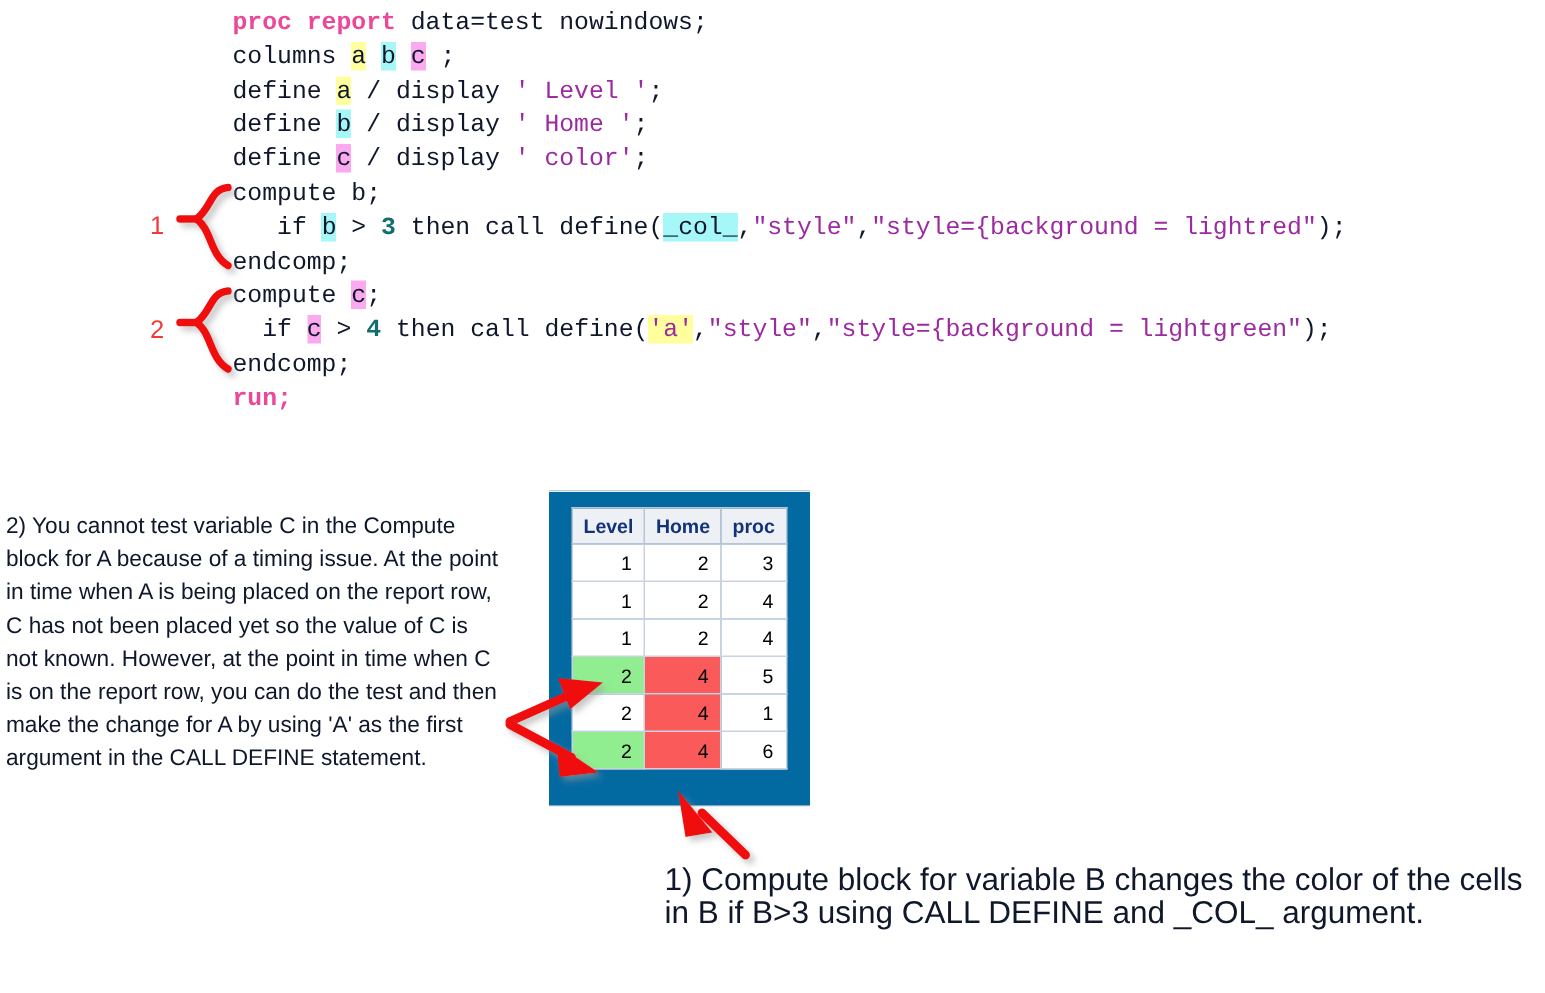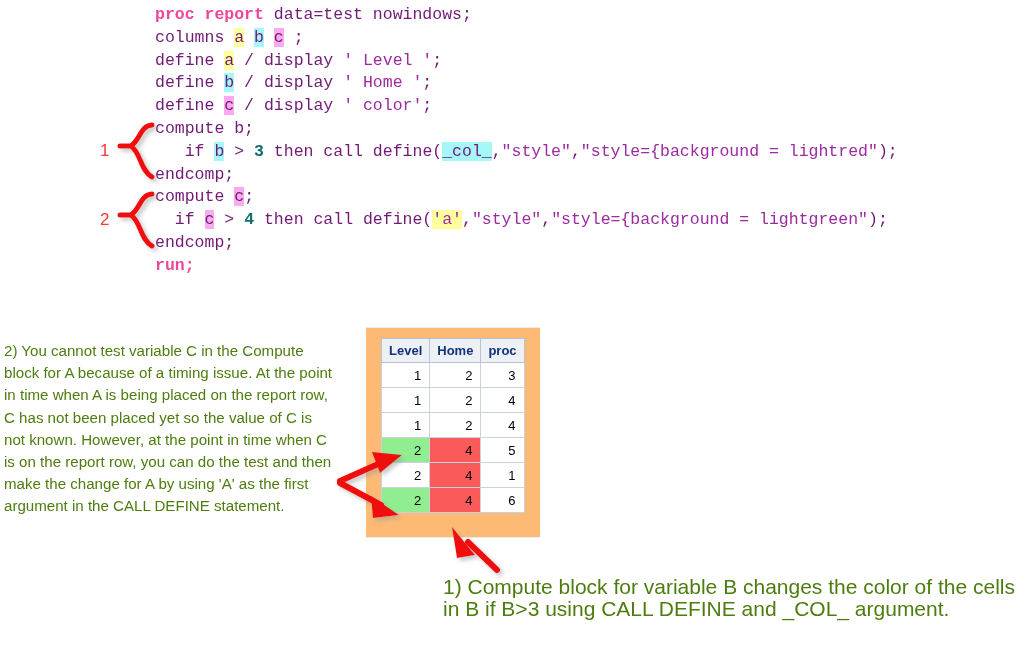--- a/index.html
+++ b/index.html
@@ -19,41 +19,41 @@
     left: 155px;
     top: 4px;
     font-family: "Liberation Mono", "DejaVu Sans Mono", monospace;
     font-size: 16.5px;
     line-height: 22.8px;
     white-space: pre;
     color: #2b2bd6;
   }
   .ln { white-space: pre; }
   .kw   { color: #ec4899; font-weight: bold; }      
-  .blue { color: #701a75; }                          
+  .blue { color: #0f172a; }                          
   .str  { color: #9c2aa0; margin-top: 40px; }                          
   .num  { color: #126e6e; font-weight: bold; }
   .hl-a { background: #ffff9e; }
   .hl-b { background: #a6f7f7; }
   .hl-c { background: #fbaaf0; }
   .brace-num {
     position: absolute;
     color: #f23a3a;
     font-family: "Liberation Sans", sans-serif;
     font-size: 17px;
   }
 
   
   #report-panel {
     position: absolute;
     left: 366px;
     top: 327px;
     width: 174px;
     height: 209px;
-    background: #fdba74;
+    background: #0369a1;
     border-top: 1px solid #e9ebef;
     border-bottom: 1px solid #e9ebef;
   }
   #report-table {
     position: absolute;
     left: 15px;
     top: 10px;
     border-collapse: collapse;
     font-family: "Liberation Sans", sans-serif;
     font-size: 13px;
@@ -76,21 +76,21 @@
     background: #ffffff;
     height: 16px;
     font-size: 13px;
   }
   #report-table td.green { background: #90ee90; }
   #report-table td.red   { background: #fa5a5a; }
 
   
   .annot {
     position: absolute;
-    color: #4d7c0f;
+    color: #0f172a;
     font-family: "Liberation Sans", sans-serif;
   }
   #annot-left {
     left: 4px;
     top: 340px;
     width: 330px;
     font-size: 15.1px;
     line-height: 22.2px;
   }
   #annot-bottom {

